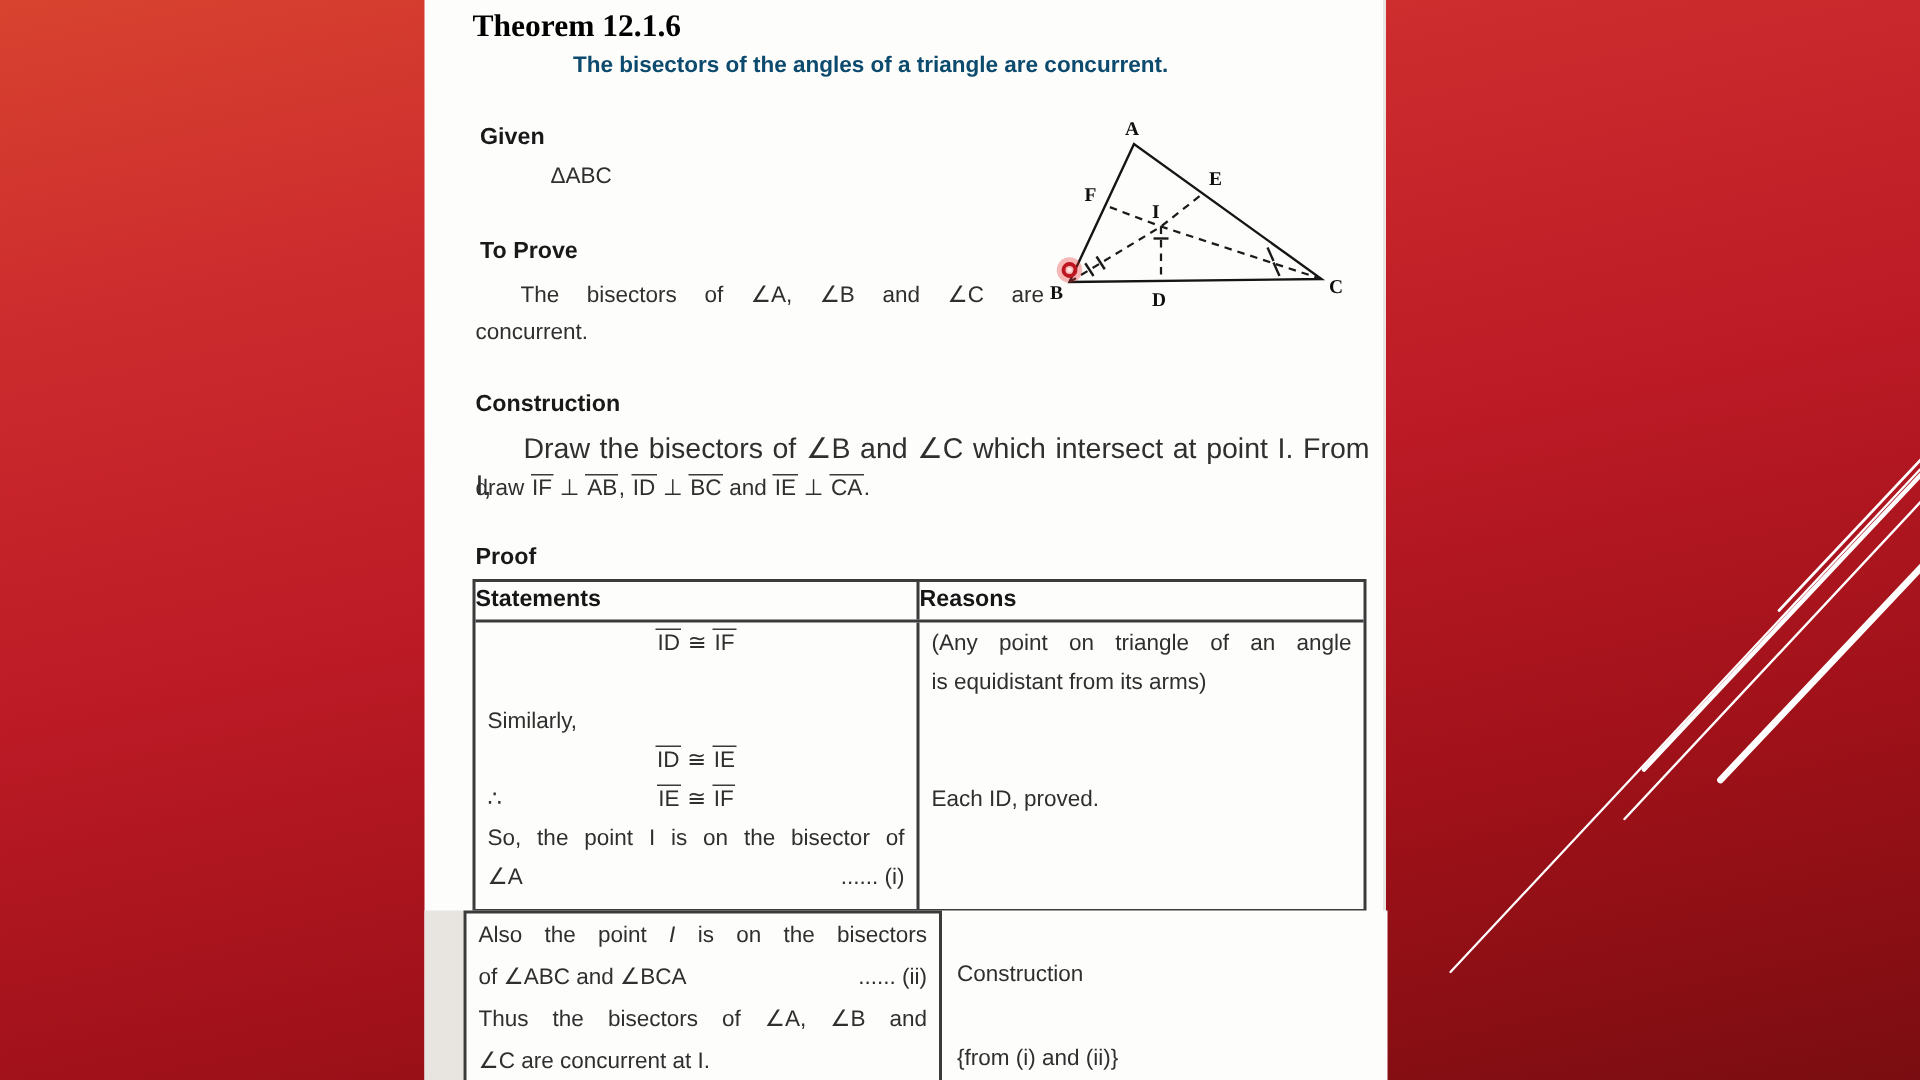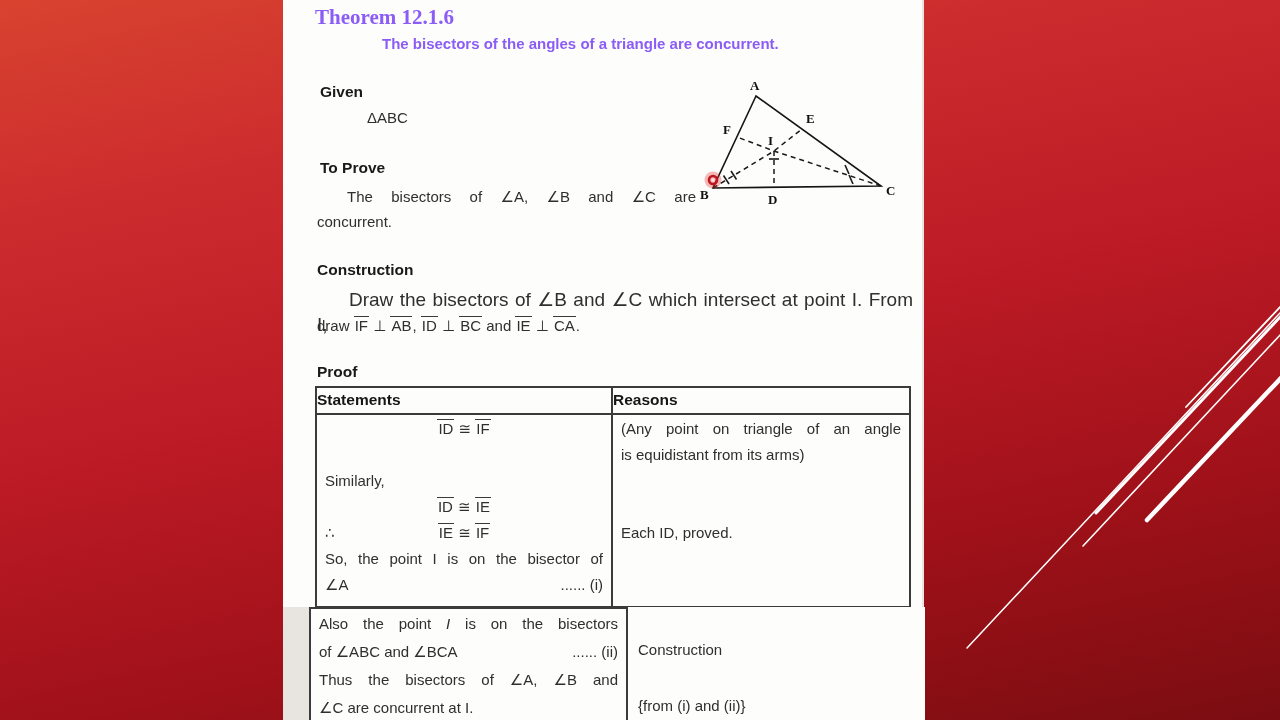--- a/index.html
+++ b/index.html
@@ -8,22 +8,22 @@
     background:linear-gradient(168deg,#d8432f 0%,#cd2c2e 22%,#bd1b26 48%,#a01119 74%,#7a0d11 100%);
     font-family:"Liberation Sans","DejaVu Sans",sans-serif;color:#2f2f2f;
   }
   svg.decor{position:absolute;left:0;top:0;width:1280px;height:720px;}
   .panel{
     position:absolute;left:283px;top:0;width:641px;height:720px;
     background:#fdfdfc;border-right:2px solid #e9e6e2;box-sizing:border-box;
   }
   .abs{position:absolute;}
   .title{left:32px;top:4px;font-family:"Liberation Serif","DejaVu Serif",serif;
-    font-weight:700;font-size:21px;line-height:26px;color:#8b5cf6;}
-  .subtitle{left:99px;top:35px;font-weight:700;font-size:15px;color:#8b5cf6;}
+    font-weight:700;font-size:21px;line-height:26px;color:#000000;}
+  .subtitle{left:99px;top:35px;font-weight:700;font-size:15px;color:#0c4a6e;}
   .h{font-weight:700;font-size:15.5px;color:#191919;text-align:right;}
   .given-h{left:37px;top:83px;}
   .given-b{left:84px;top:109px;font-size:15px;}
   .toprove-h{left:37px;top:159px;}
   .tp1{left:34px;top:184px;width:379px;font-size:15px;line-height:25px;
        text-indent:30px;text-align:justify;text-align-last:justify;}
   .tp2{left:34px;top:209px;font-size:15px;line-height:25px;}
   .cons-h{left:34px;top:261px;}
   .cons1{left:34px;top:287px;width:596px;font-size:19px;line-height:25px;
        text-indent:32px;text-align:justify;text-align-last:justify;}

